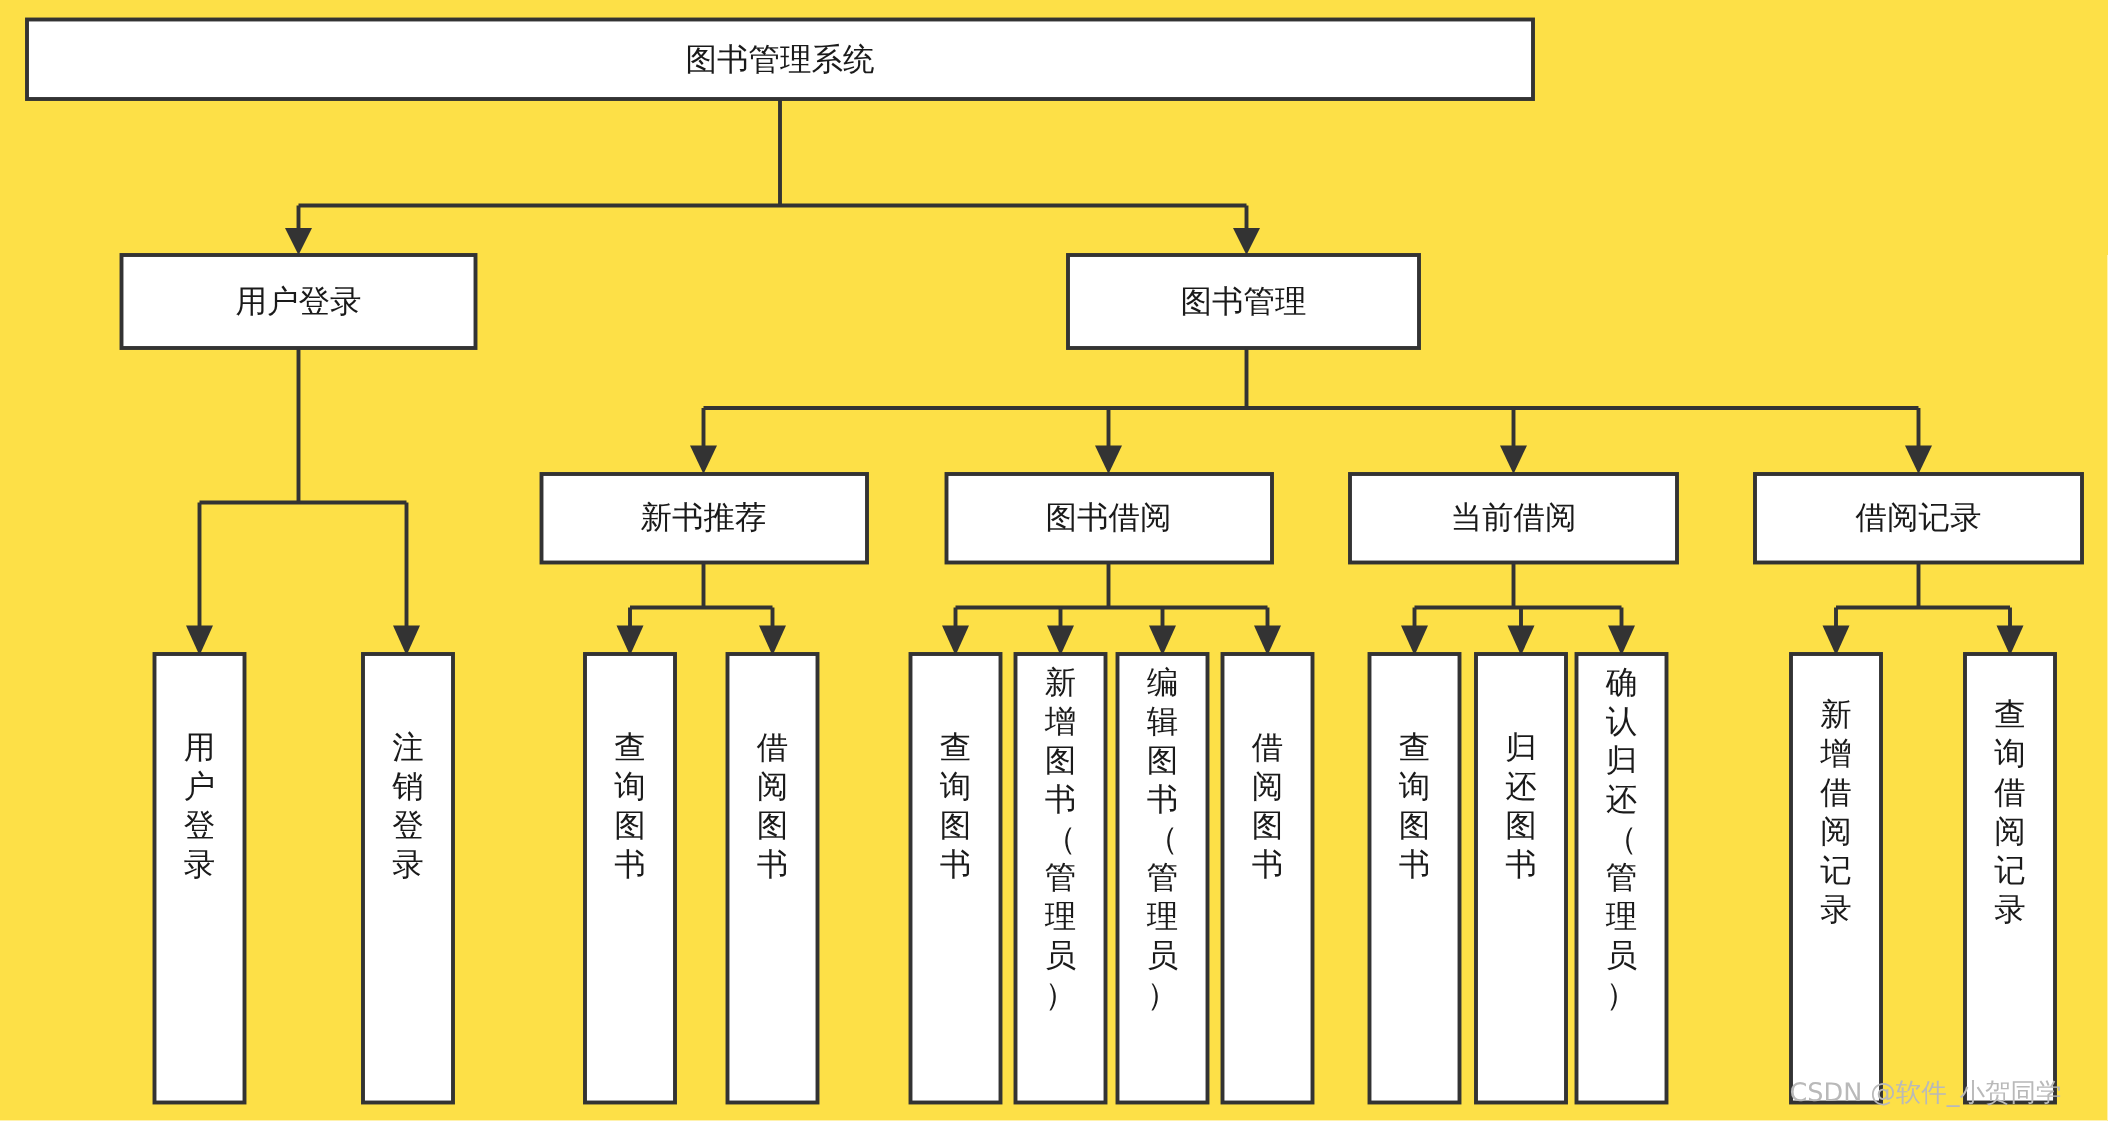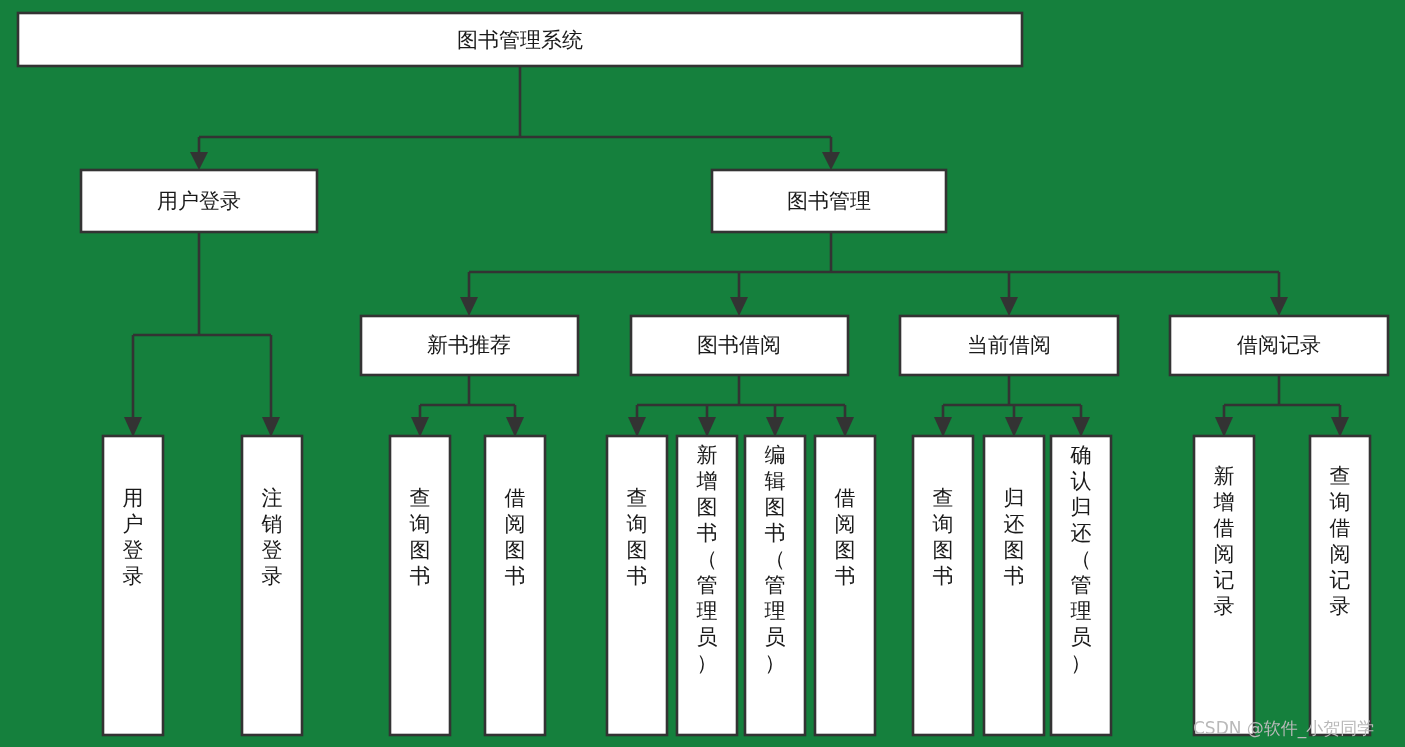--- a/index.html
+++ b/index.html
@@ -11,21 +11,21 @@
   body {
     width: 1405px;
     height: 747px;
     font-family: "DejaVu Sans", "Liberation Sans", sans-serif;
     overflow: hidden;
   }
   #diagram-root {
     position: relative;
     width: 1405px;
     height: 747px;
-    background: #15803d;
+    background: #fde047;
   }
   svg.diagram-canvas {
     position: absolute;
     left: 0;
     top: 0;
     width: 1405px;
     height: 747px;
     display: block;
   }
   .node-box {

